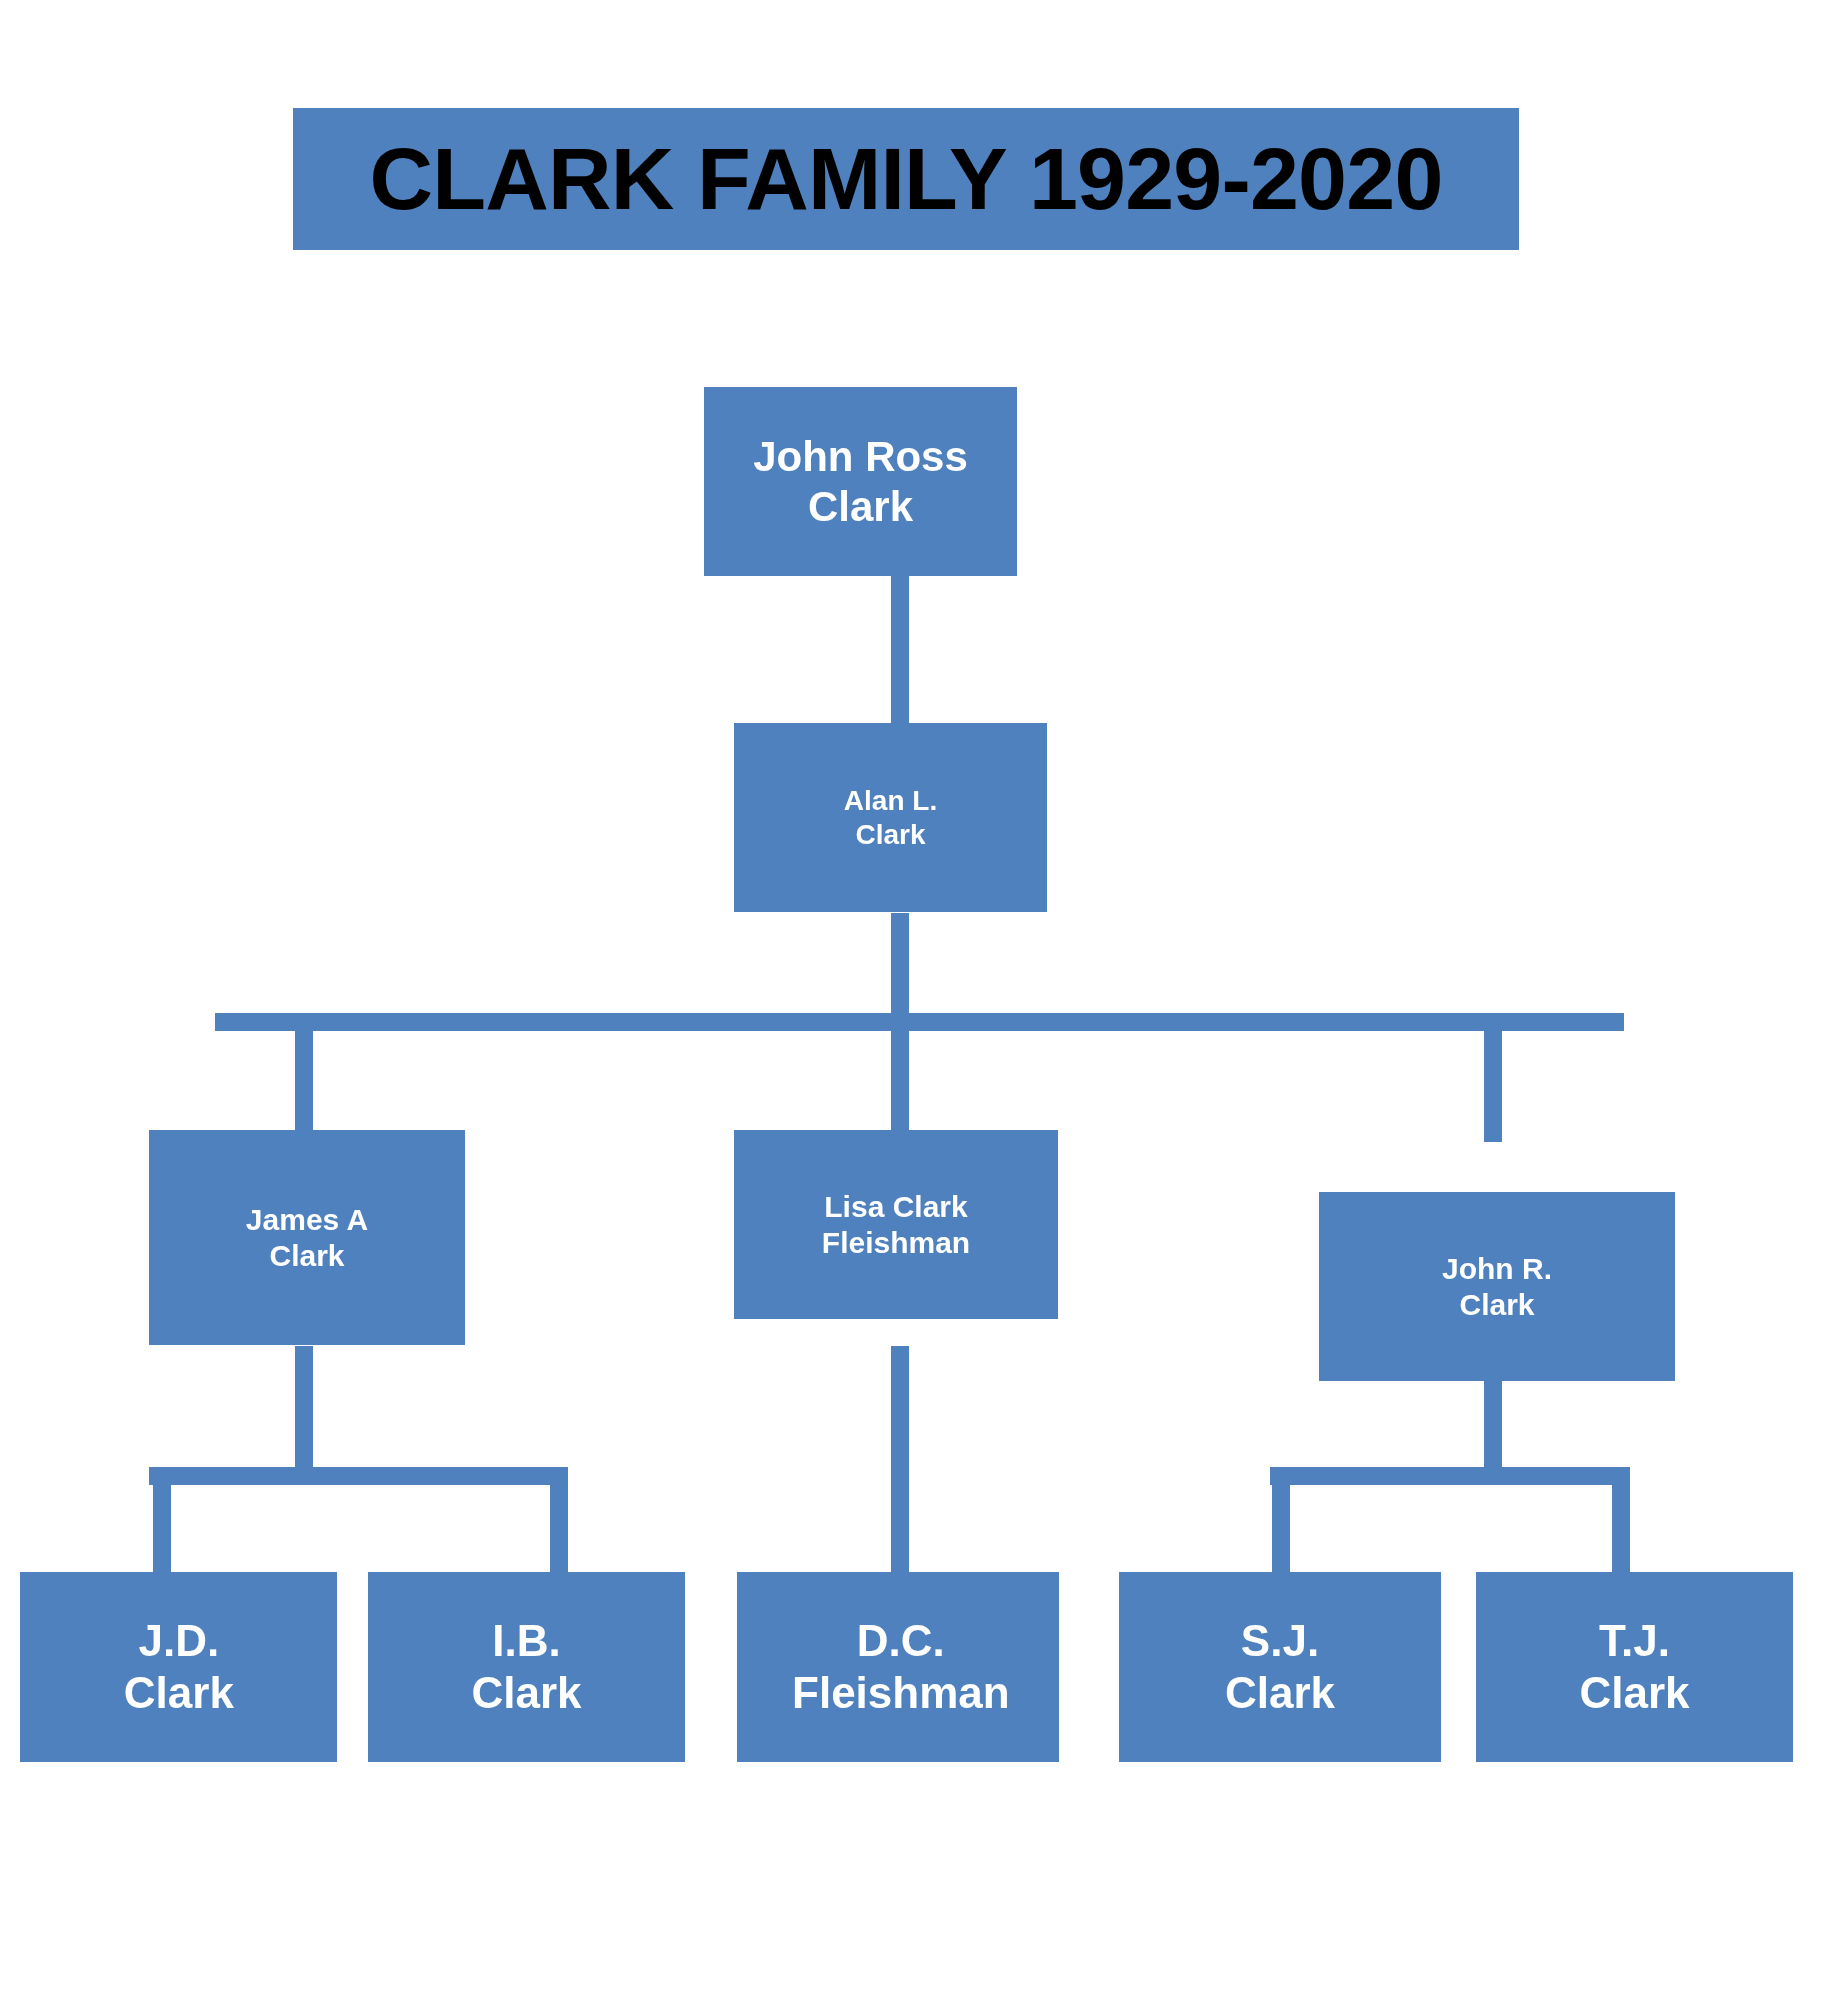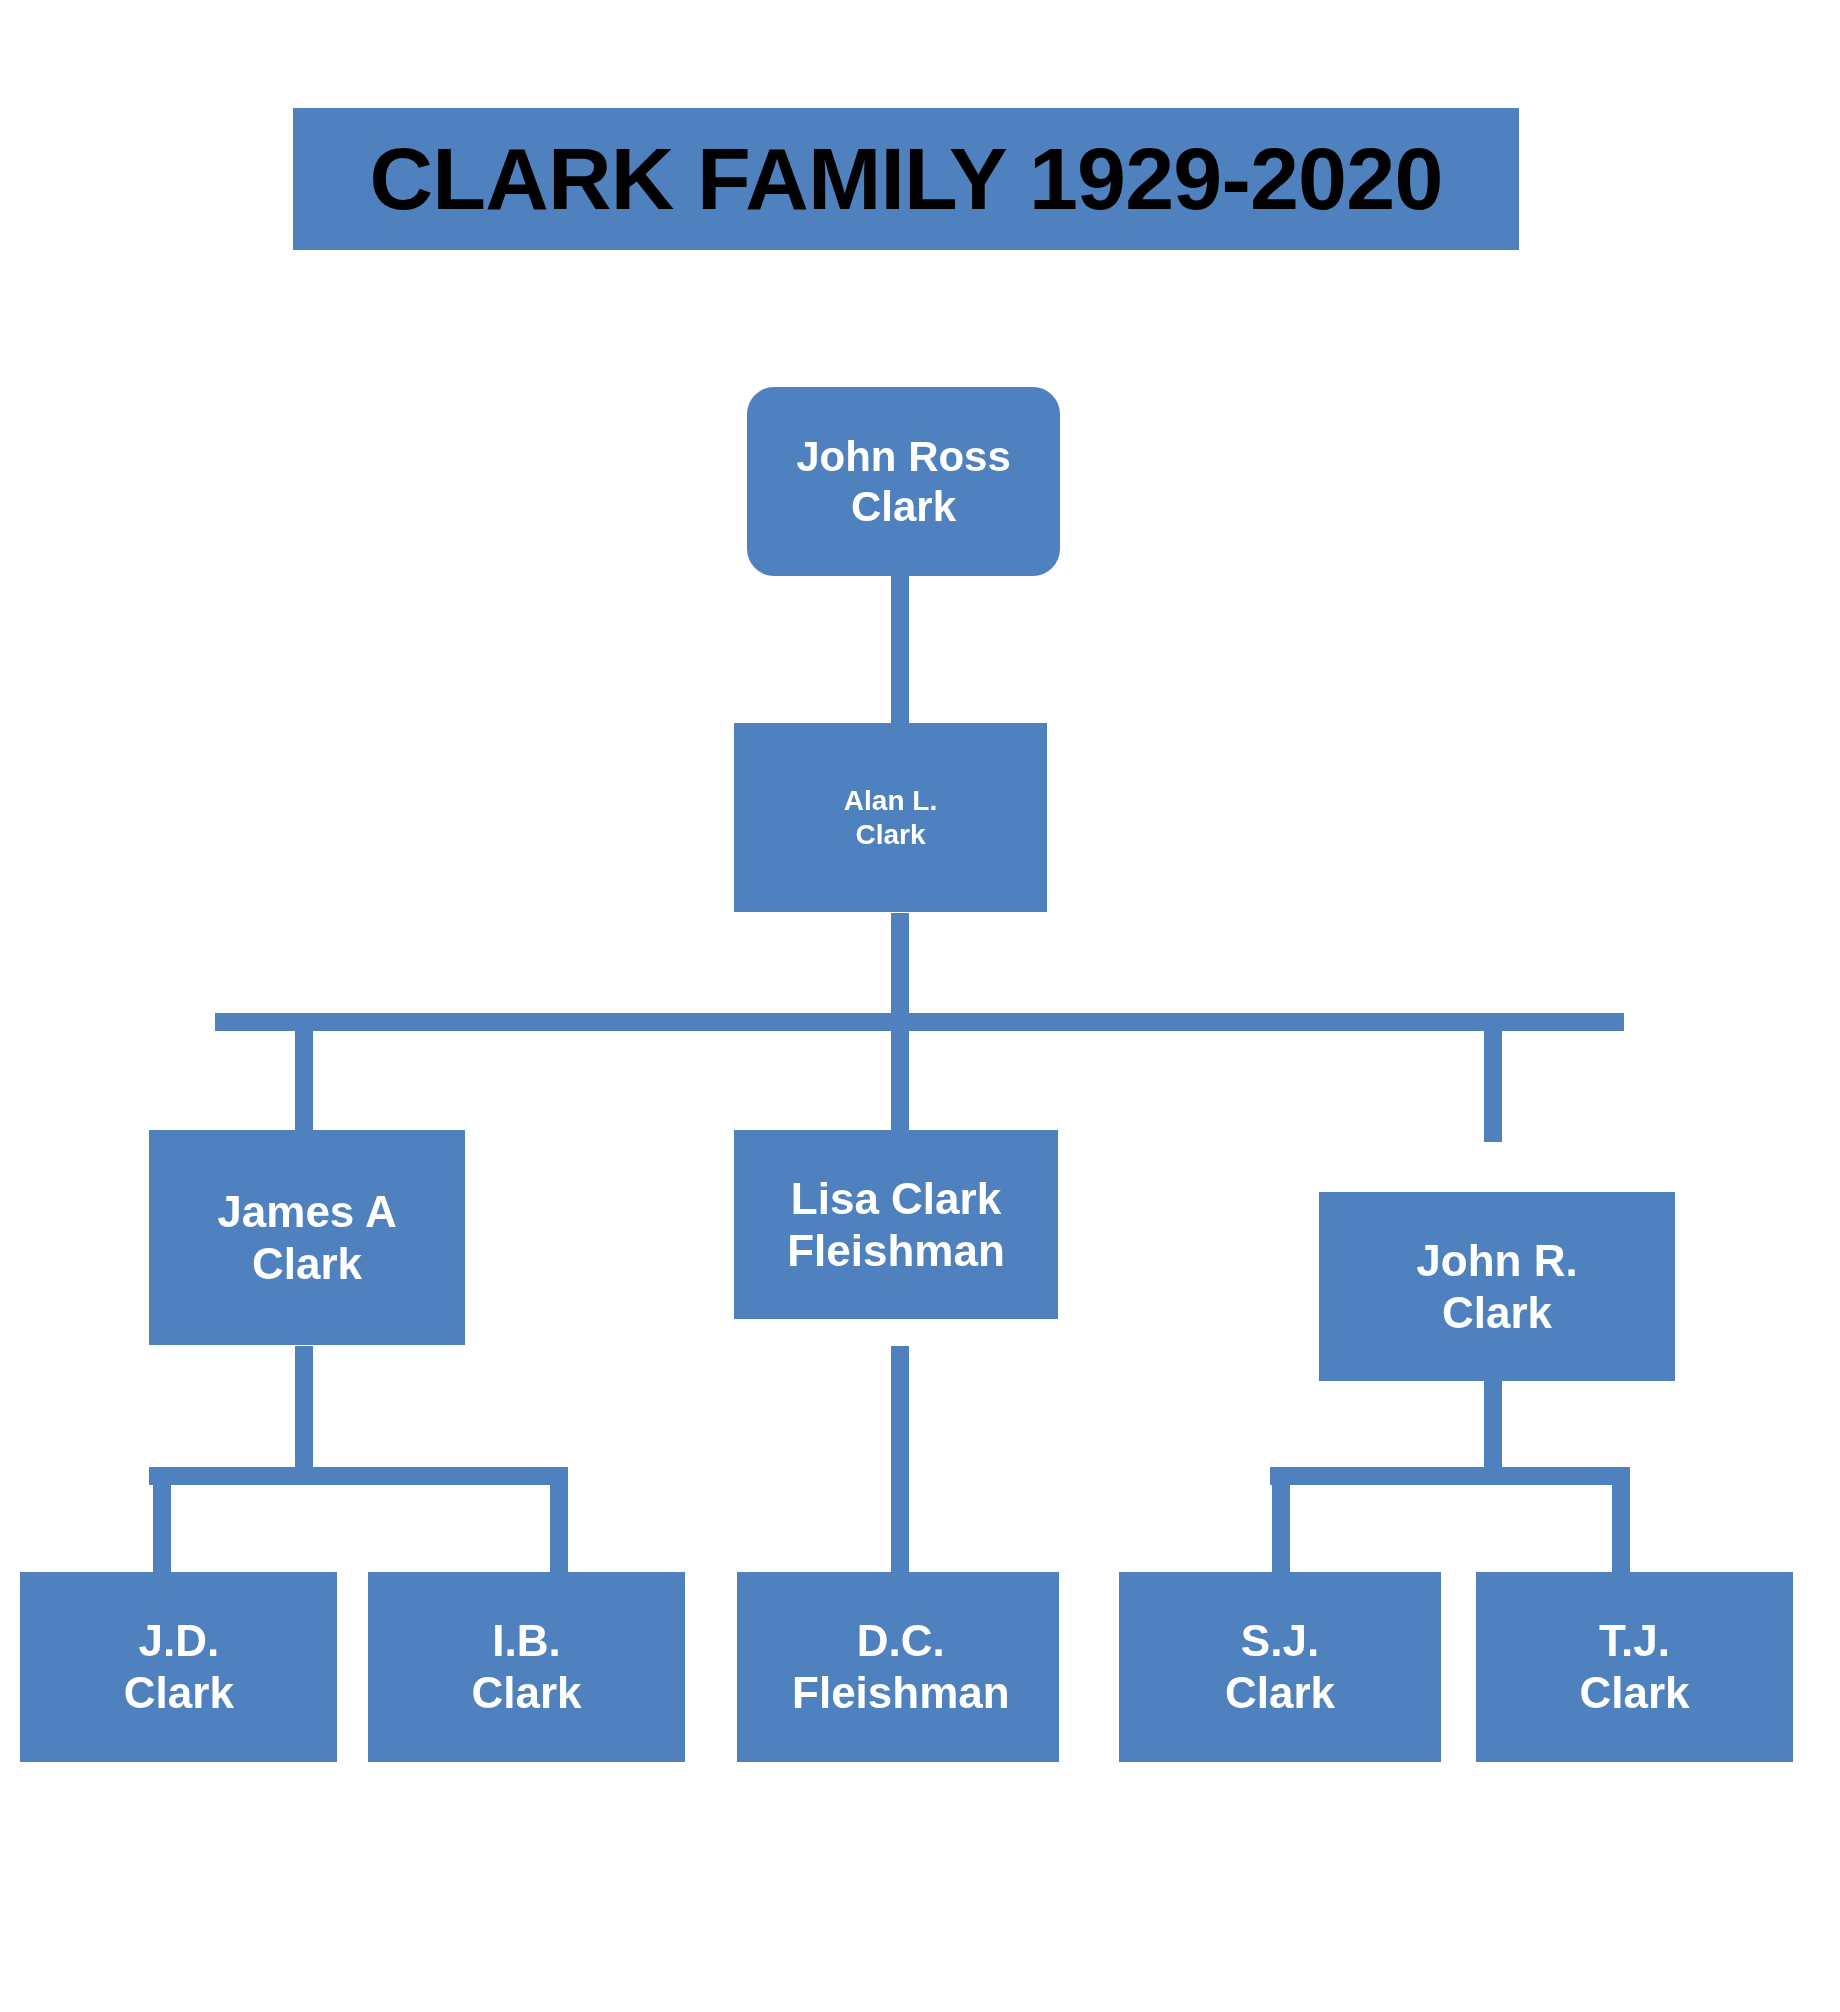--- a/index.html
+++ b/index.html
@@ -40,21 +40,21 @@
     align-items: center;
     justify-content: center;
     text-align: center;
     font-weight: bold;
     line-height: 1.18;
     box-sizing: border-box;
     padding: 3.1px 6.3px;
   }
   .node-gen1 { font-size: 42px; }
   .node-gen2 { font-size: 28px; }
-  .node-gen3 { font-size: 44px; }
+  .node-gen3 { font-size: 30px; }
   .node-gen4 { font-size: 44px; }
   .conn {
     position: absolute;
     background: #4e81bd;
   }
 </style>
 </head>
 <body>
 
 <div id="canvas">
@@ -78,21 +78,21 @@
   <div class="conn" style="left:153px; top:1485px; width:18px; height:105px;"></div>
   <div class="conn" style="left:550px; top:1485px; width:18px; height:105px;"></div>
 
   <div class="conn" style="left:891px; top:1346px; width:18px; height:244px;"></div>
 
   <div class="conn" style="left:1484px; top:1346px; width:18px; height:123px;"></div>
   <div class="conn" style="left:1270px; top:1467px; width:360px; height:18px;"></div>
   <div class="conn" style="left:1272px; top:1485px; width:18px; height:105px;"></div>
   <div class="conn" style="left:1612px; top:1485px; width:18px; height:105px;"></div>
 
-  <div class="node node-gen1" style="left:747px; top:387px; width:313px; height:189px;border-radius:27px;">
+  <div class="node node-gen1" style="left:704px; top:387px; width:313px; height:189px;">
     <div>
       <span>John Ross</span><br>
       <span>Clark</span>
     </div>
   </div>
 
   <div class="node node-gen2" style="left:734px; top:723px; width:313px; height:189px;">
     <div>
       <span>Alan L.</span><br>
       <span>Clark</span>

